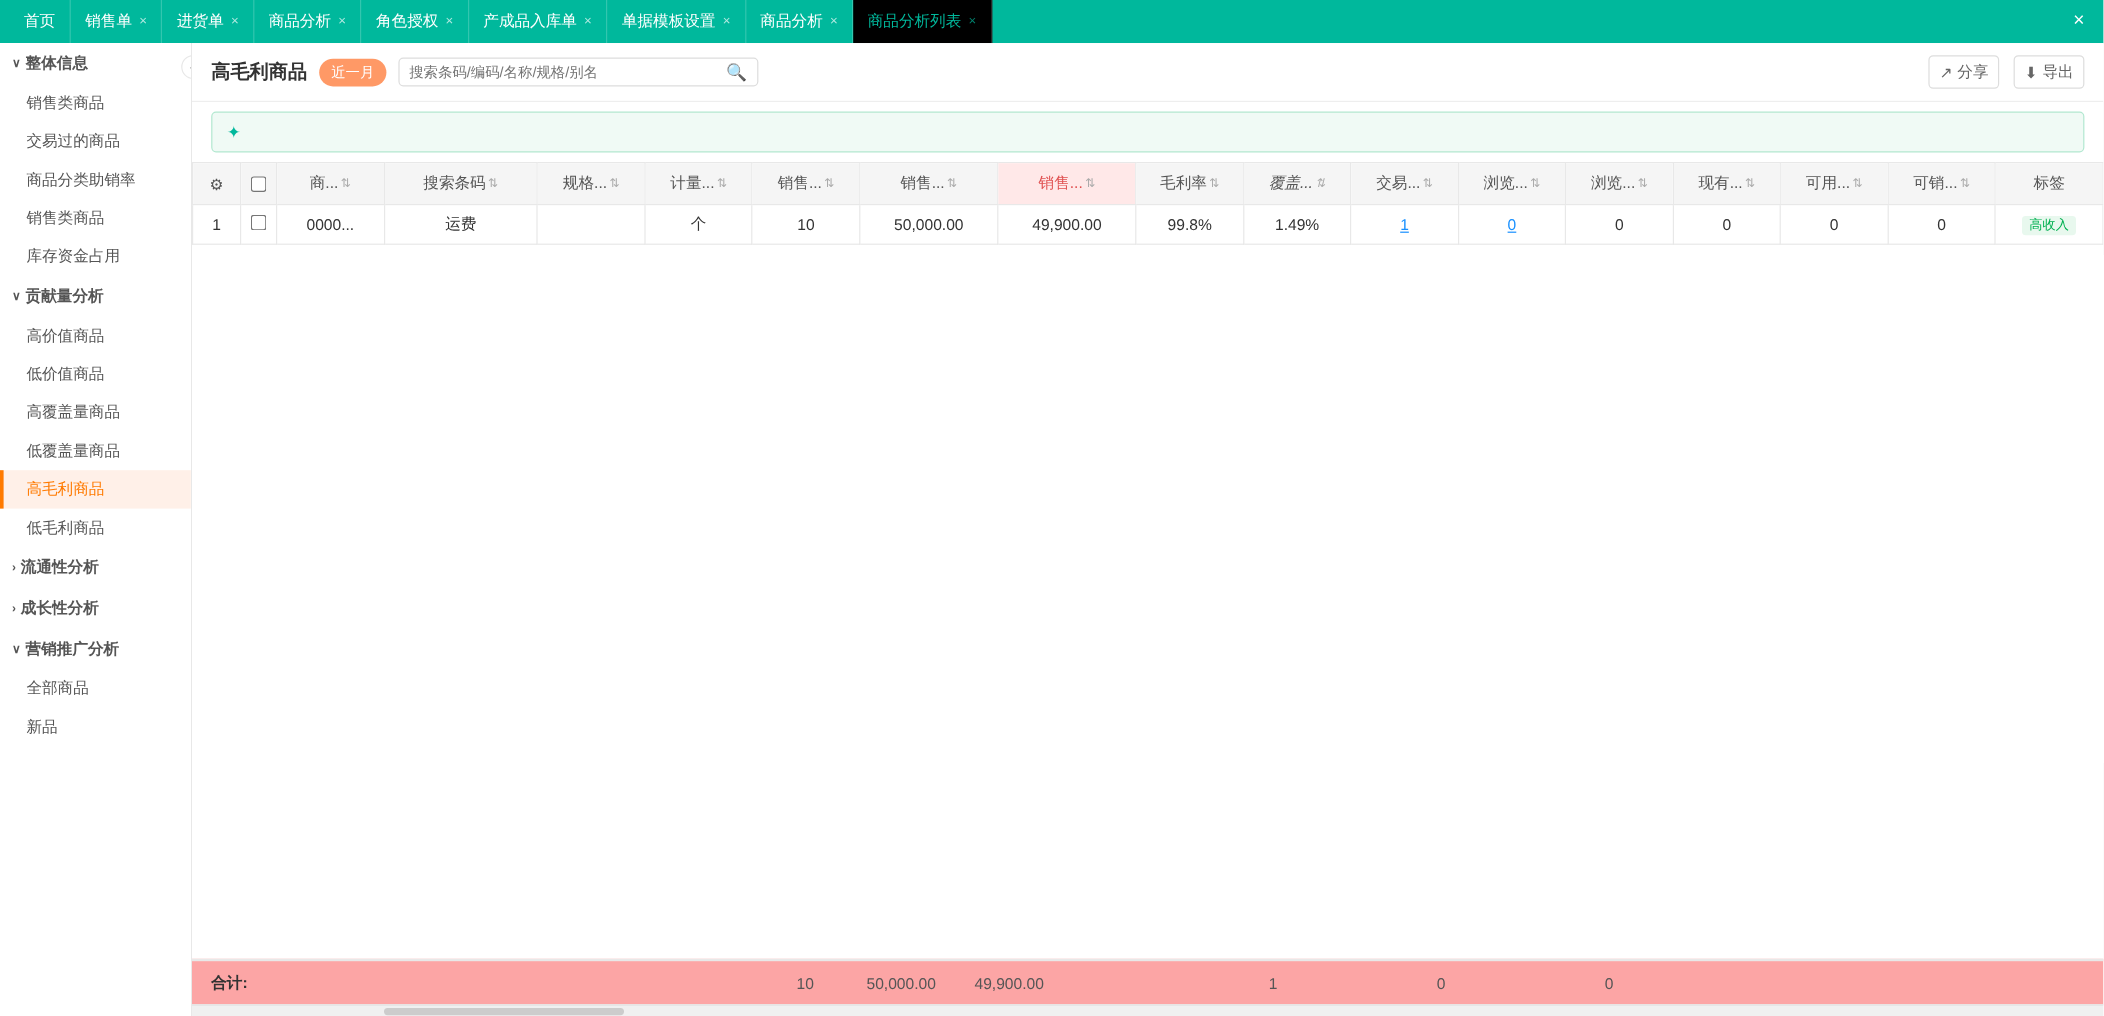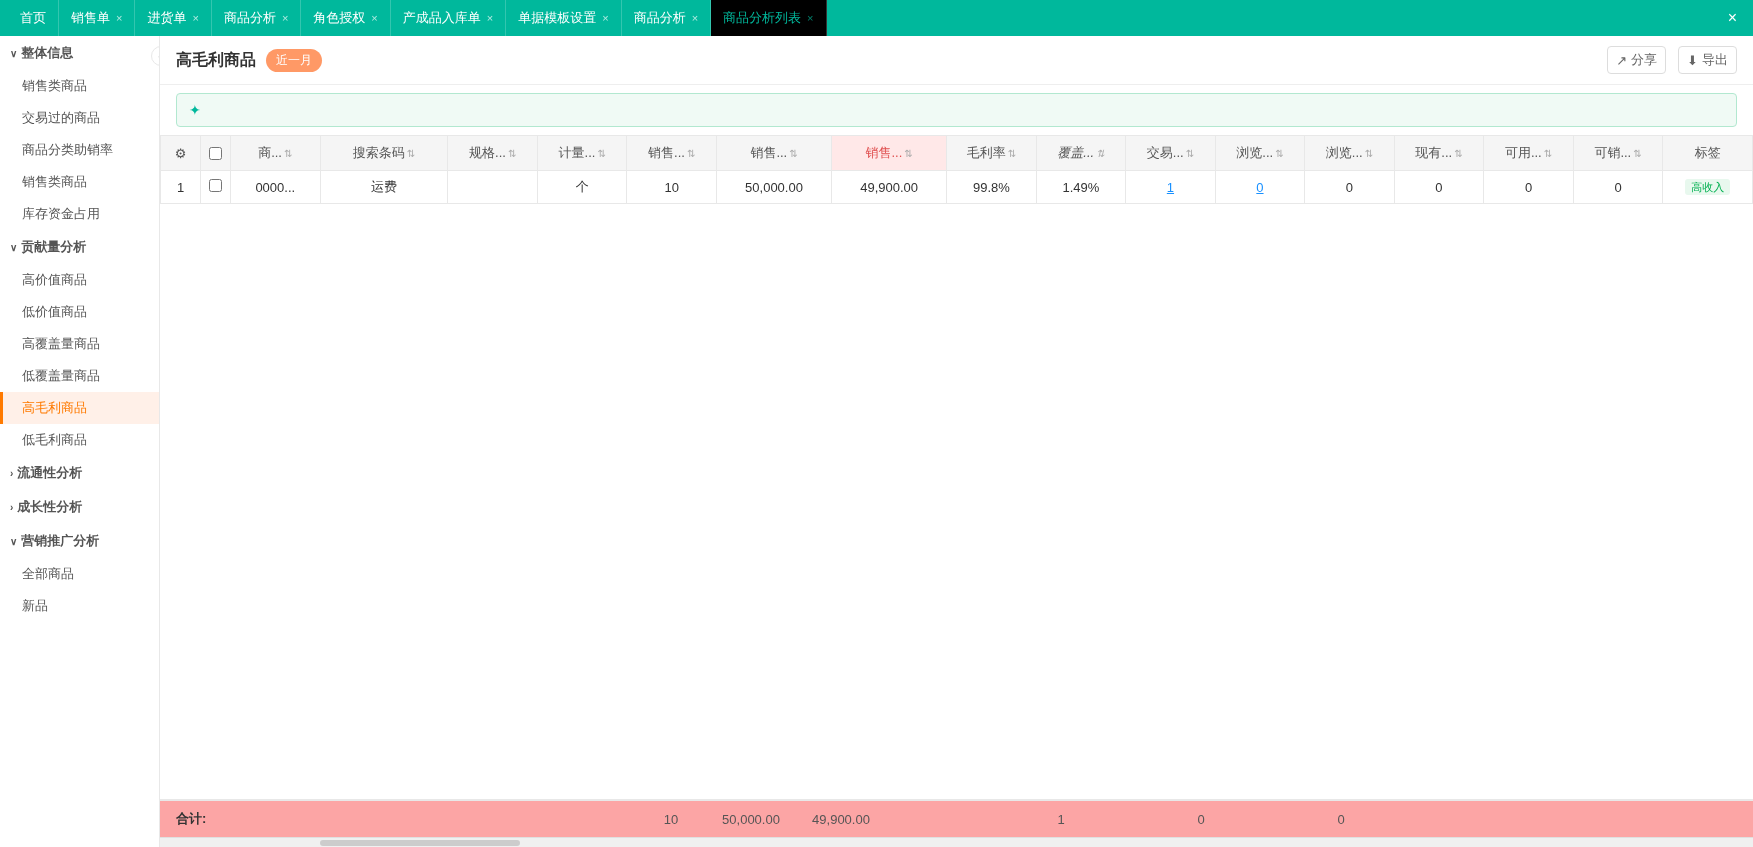--- a/index.html
+++ b/index.html
@@ -379,20 +379,24 @@
     <div class="sidebar-item">
       <span>新品</span>
     </div>
   </div>
 
   <div class="content-area">
 
     <div class="content-header">
       <span class="content-title">高毛利商品</span>
       <button class="filter-btn">近一月</button>
+      <div class="search-box">
+        <input type="text" placeholder="搜索条码/编码/名称/规格/别名" style="">
+        <span style="color:#aaa;font-size:14px;">🔍</span>
+      </div>
       <div class="header-actions">
         <button class="action-btn">
           <span style="font-size:13px;">↗</span>
           <span>分享</span>
         </button>
         <button class="action-btn">
           <span style="font-size:13px;">⬇</span>
           <span>导出</span>
         </button>
       </div>

